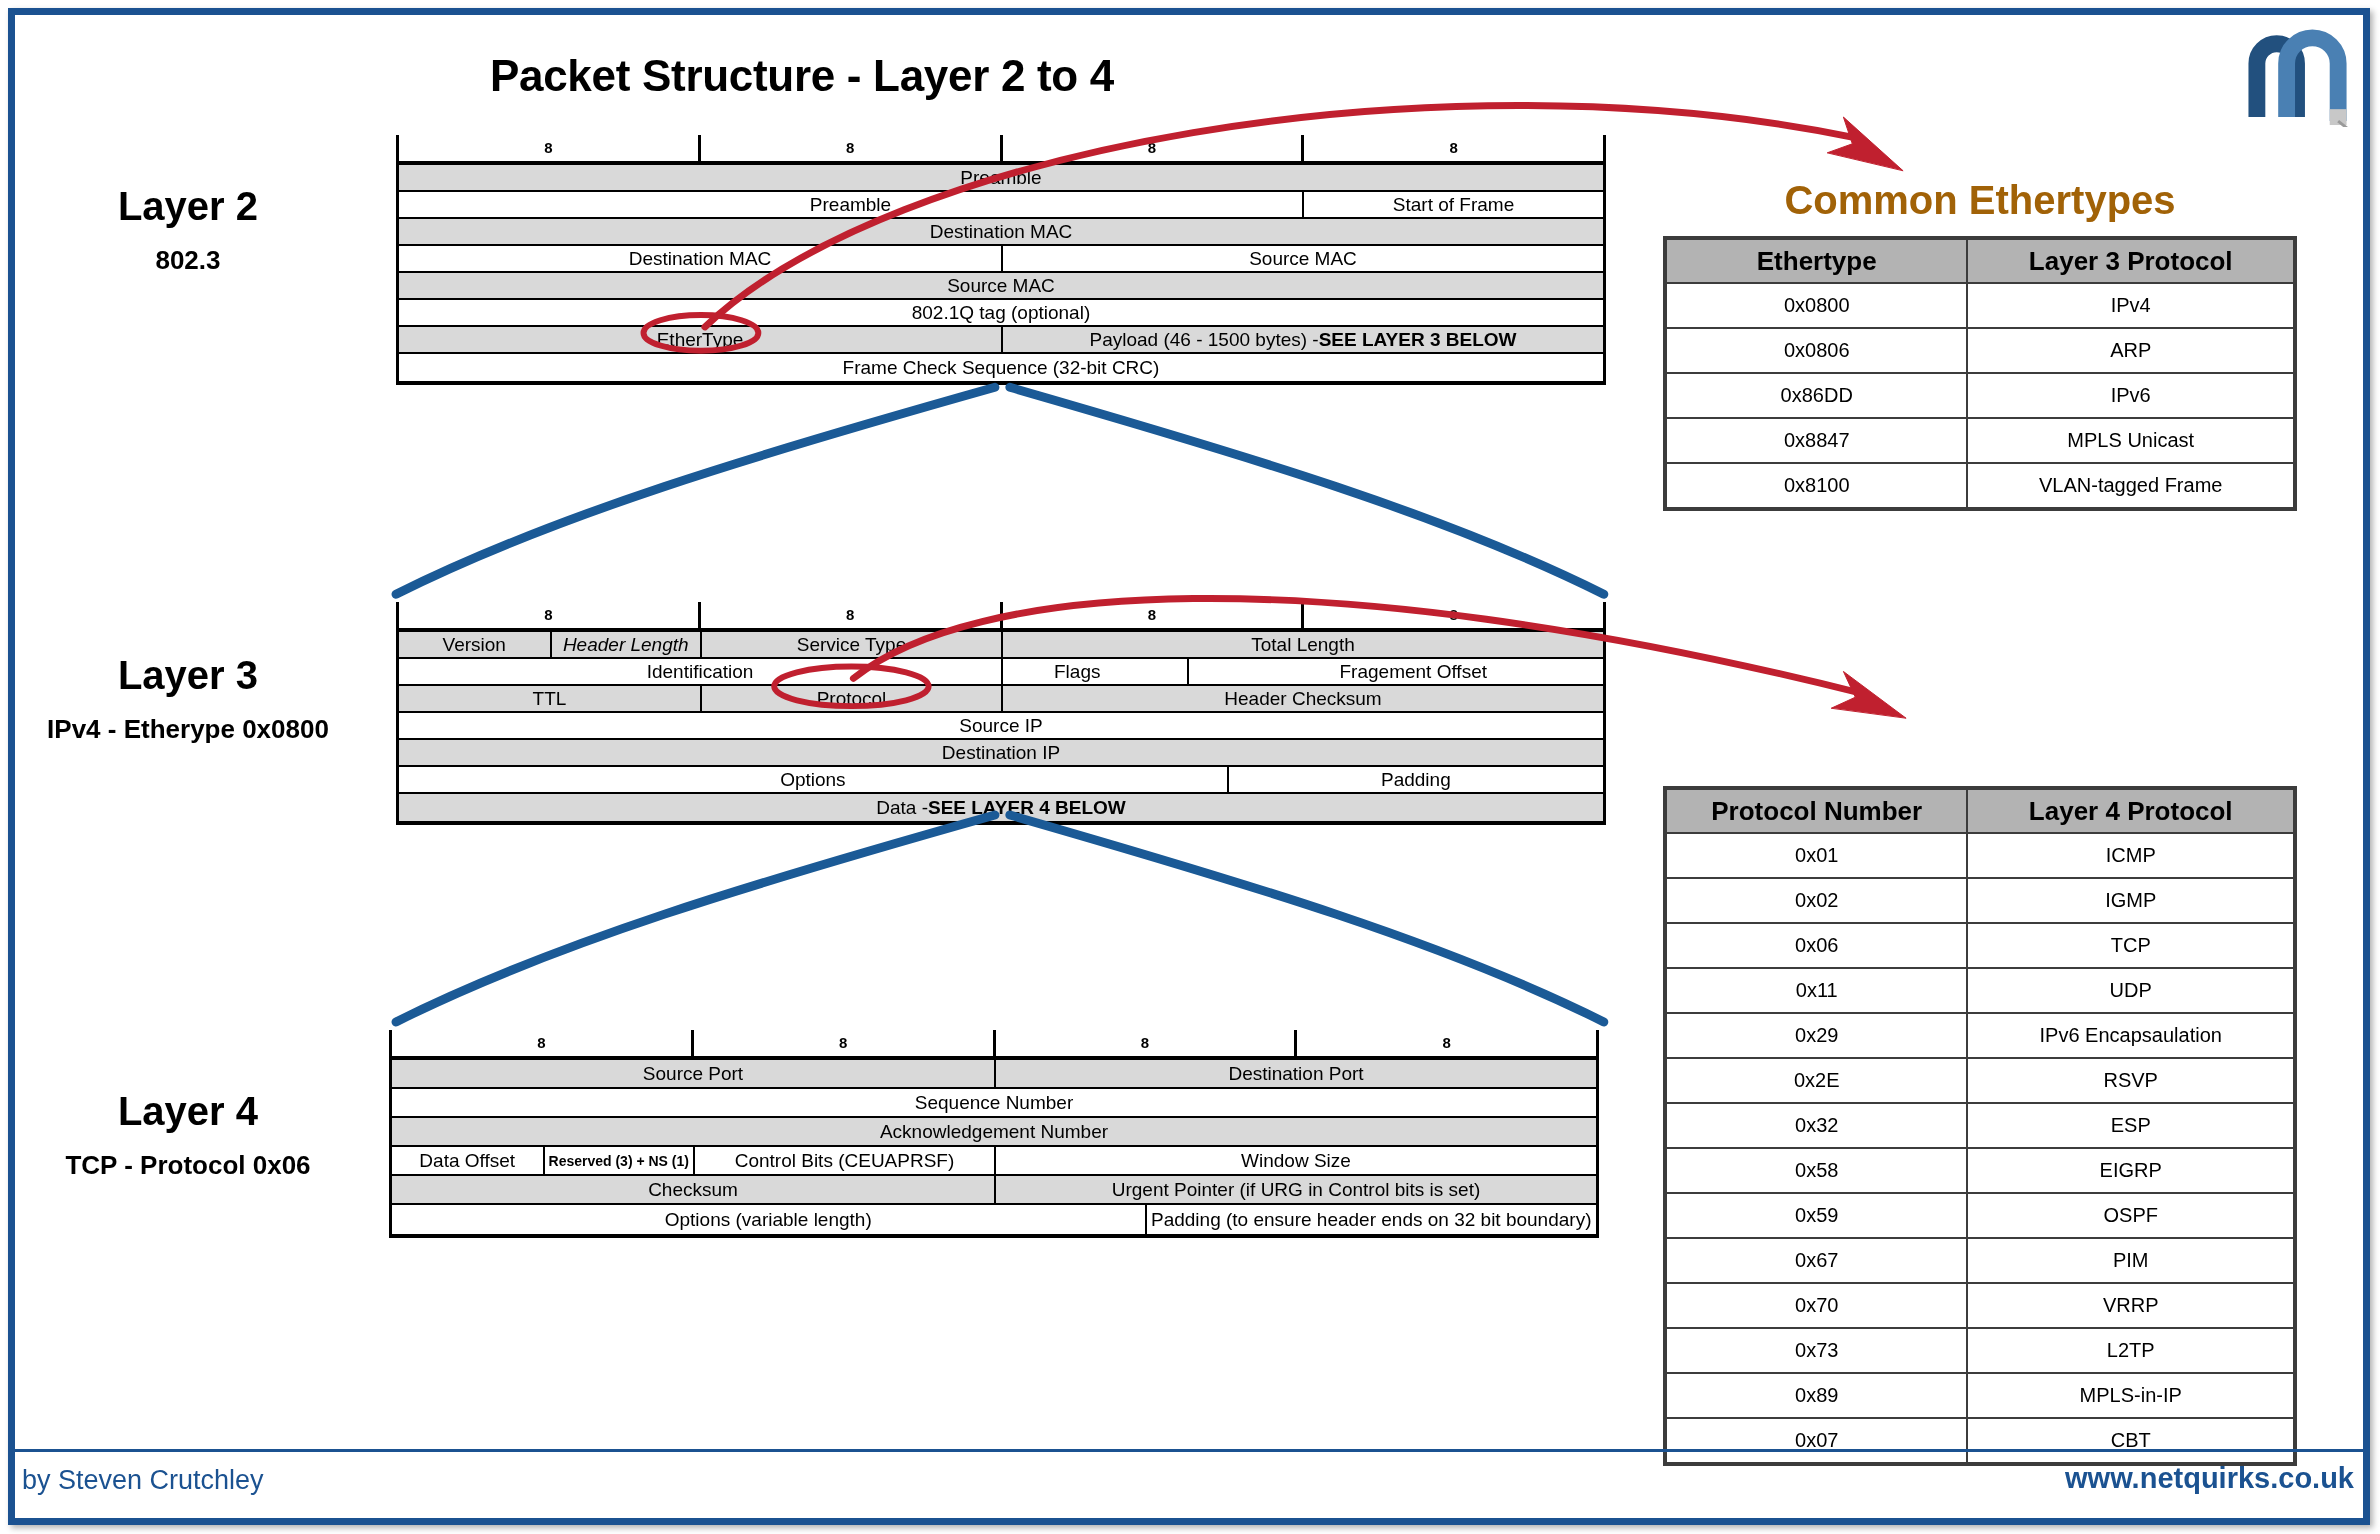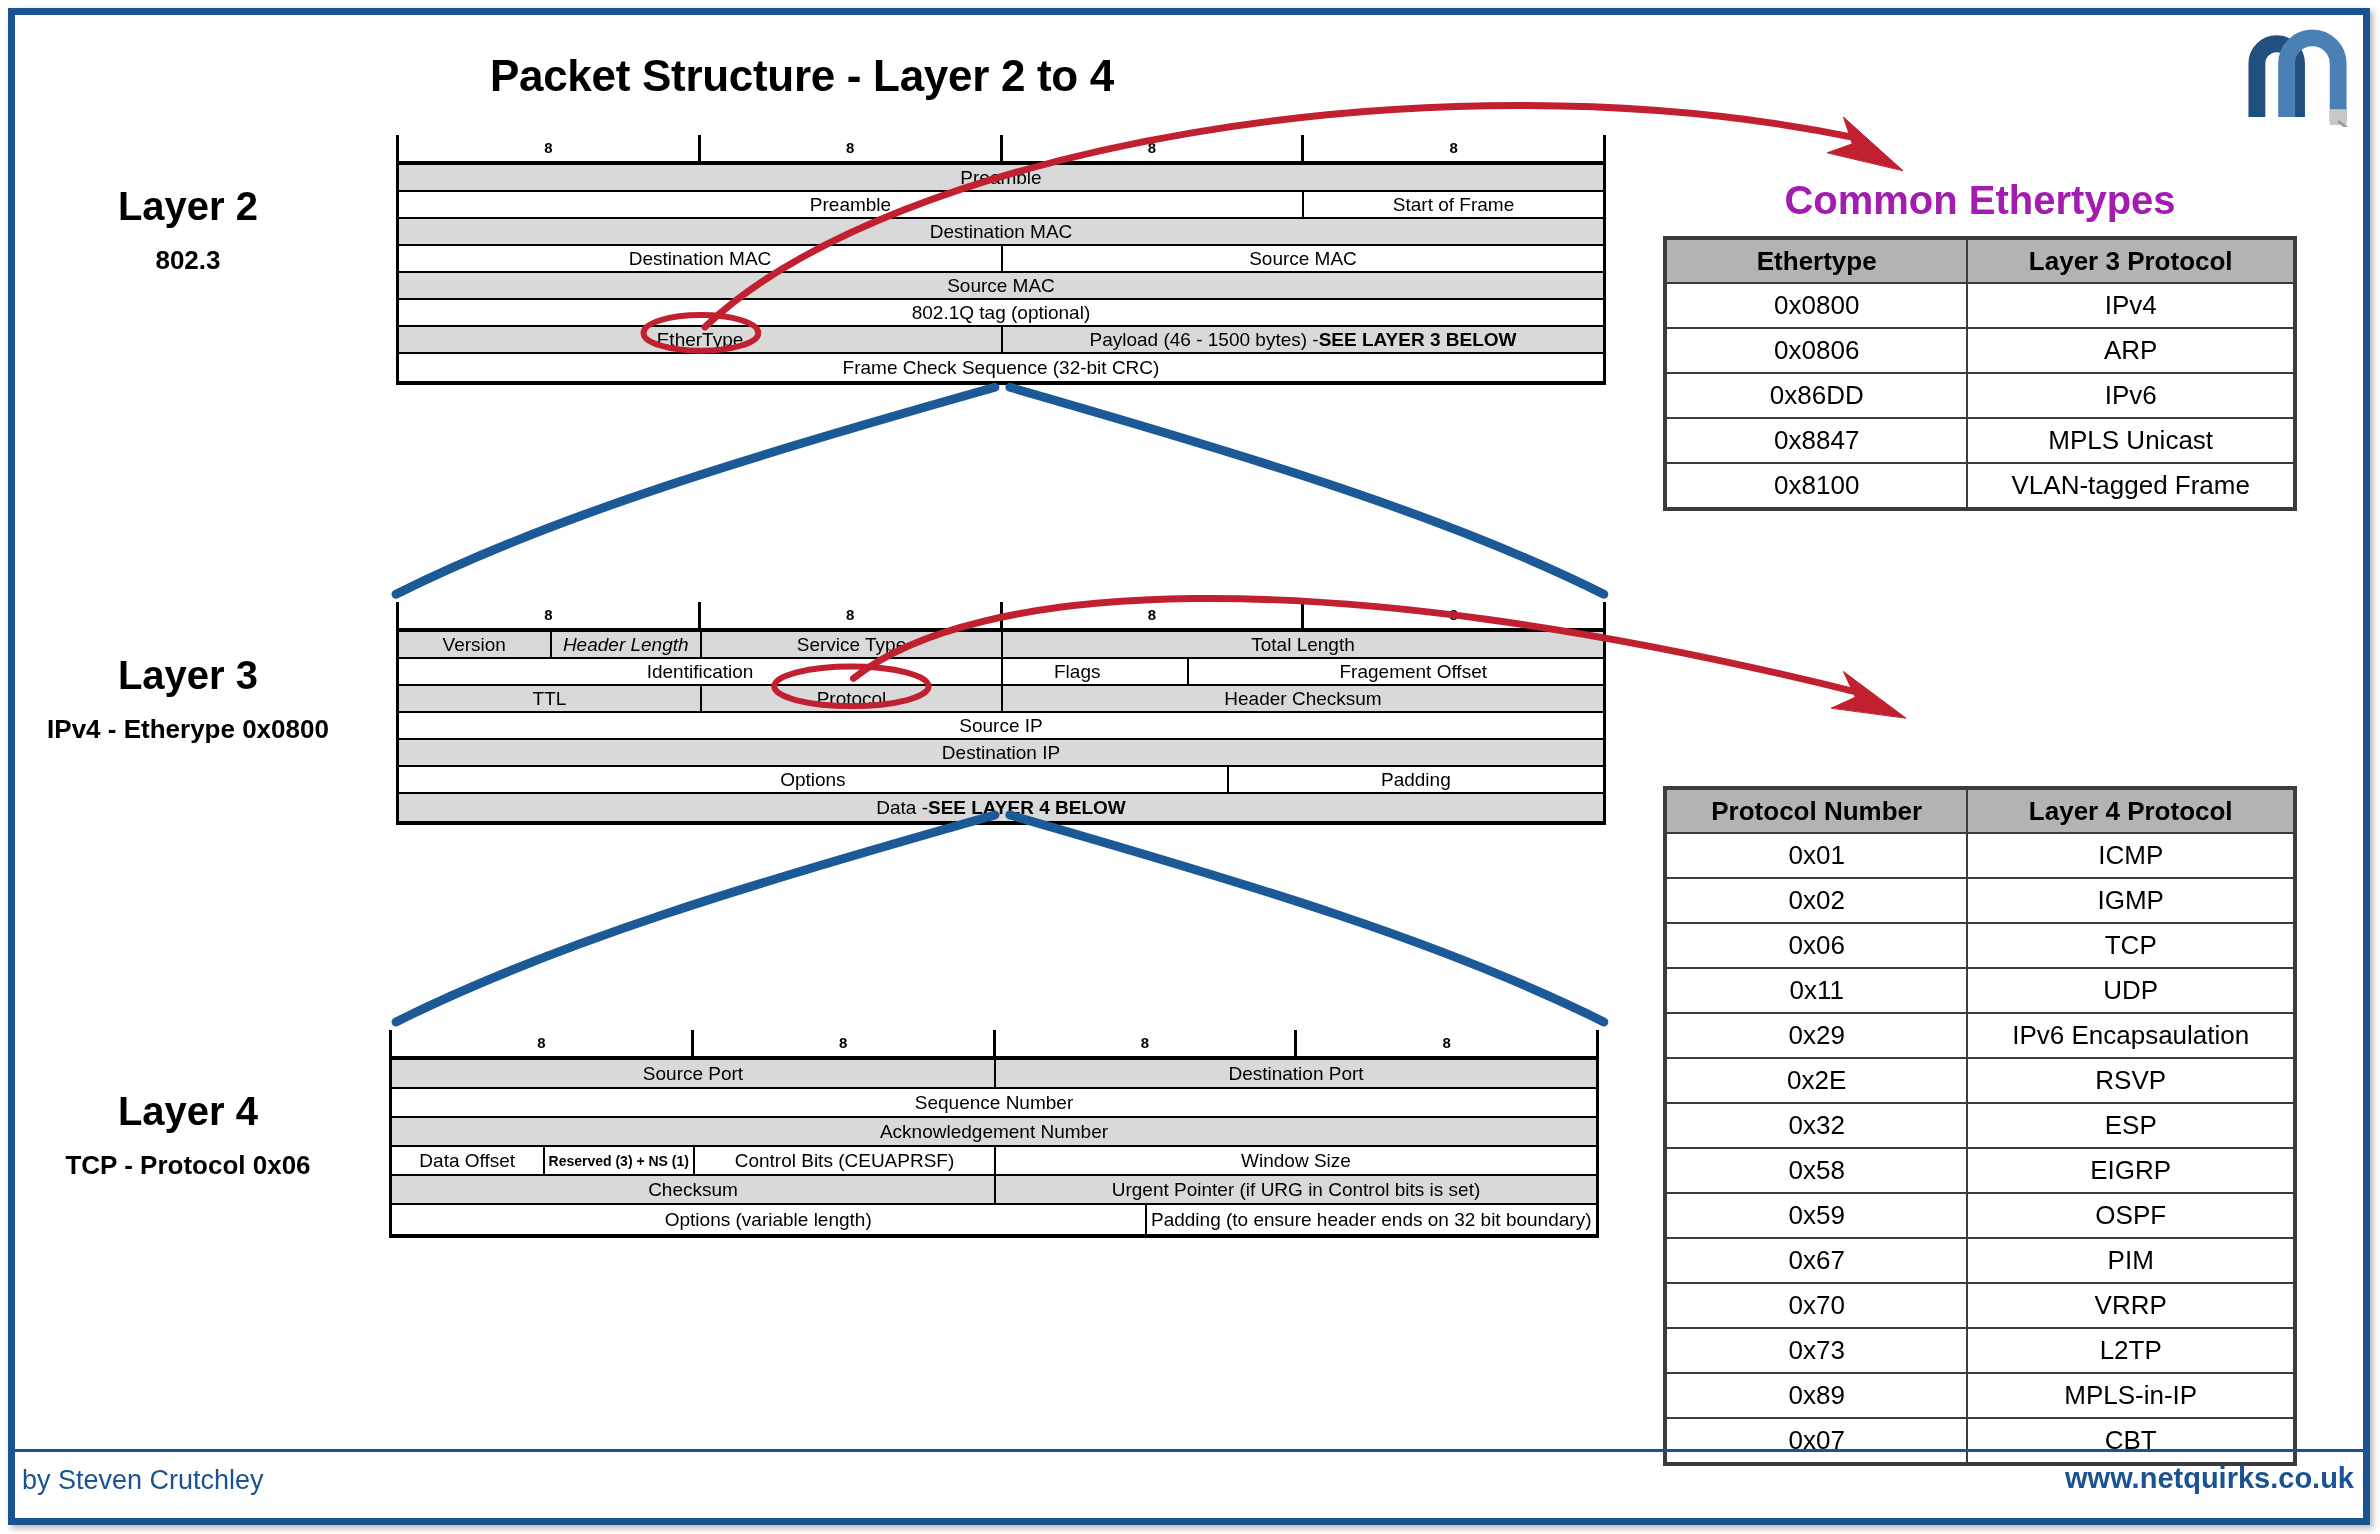--- a/index.html
+++ b/index.html
@@ -110,41 +110,41 @@
   }
   .pcell + .pcell { border-left: 2px solid #000; }
   .pcell b { font-weight: bold; }
   .pcell.tiny { font-size: 14px; font-weight: bold; }
 
   
   .ref-title {
     position: absolute;
     font-size: 40px;
     font-weight: bold;
-    color: #a21caf;
+    color: #a16207;
     text-align: center;
     width: 634px;
   }
   .ref-table {
     position: absolute;
     width: 634px;
     border: 2px solid #3c3c3c;
     border-collapse: collapse;
   }
   .ref-table table { width: 100%; border-collapse: collapse; }
   .ref-table th {
     background: #b3b3b3;
     font-size: 26px;
     font-weight: bold;
     color: #000;
     height: 44px;
     border: 2px solid #3c3c3c;
   }
   .ref-table td {
-    font-size: 26px;
+    font-size: 20px;
     color: #000;
     height: 45px;
     text-align: center;
     border: 2px solid #3c3c3c;
     background: #ffffff;
   }
   .ref-table th:first-child, .ref-table td:first-child { width: 48%; }
 
   svg.overlay {
     position: absolute; left: 0; top: 0;

